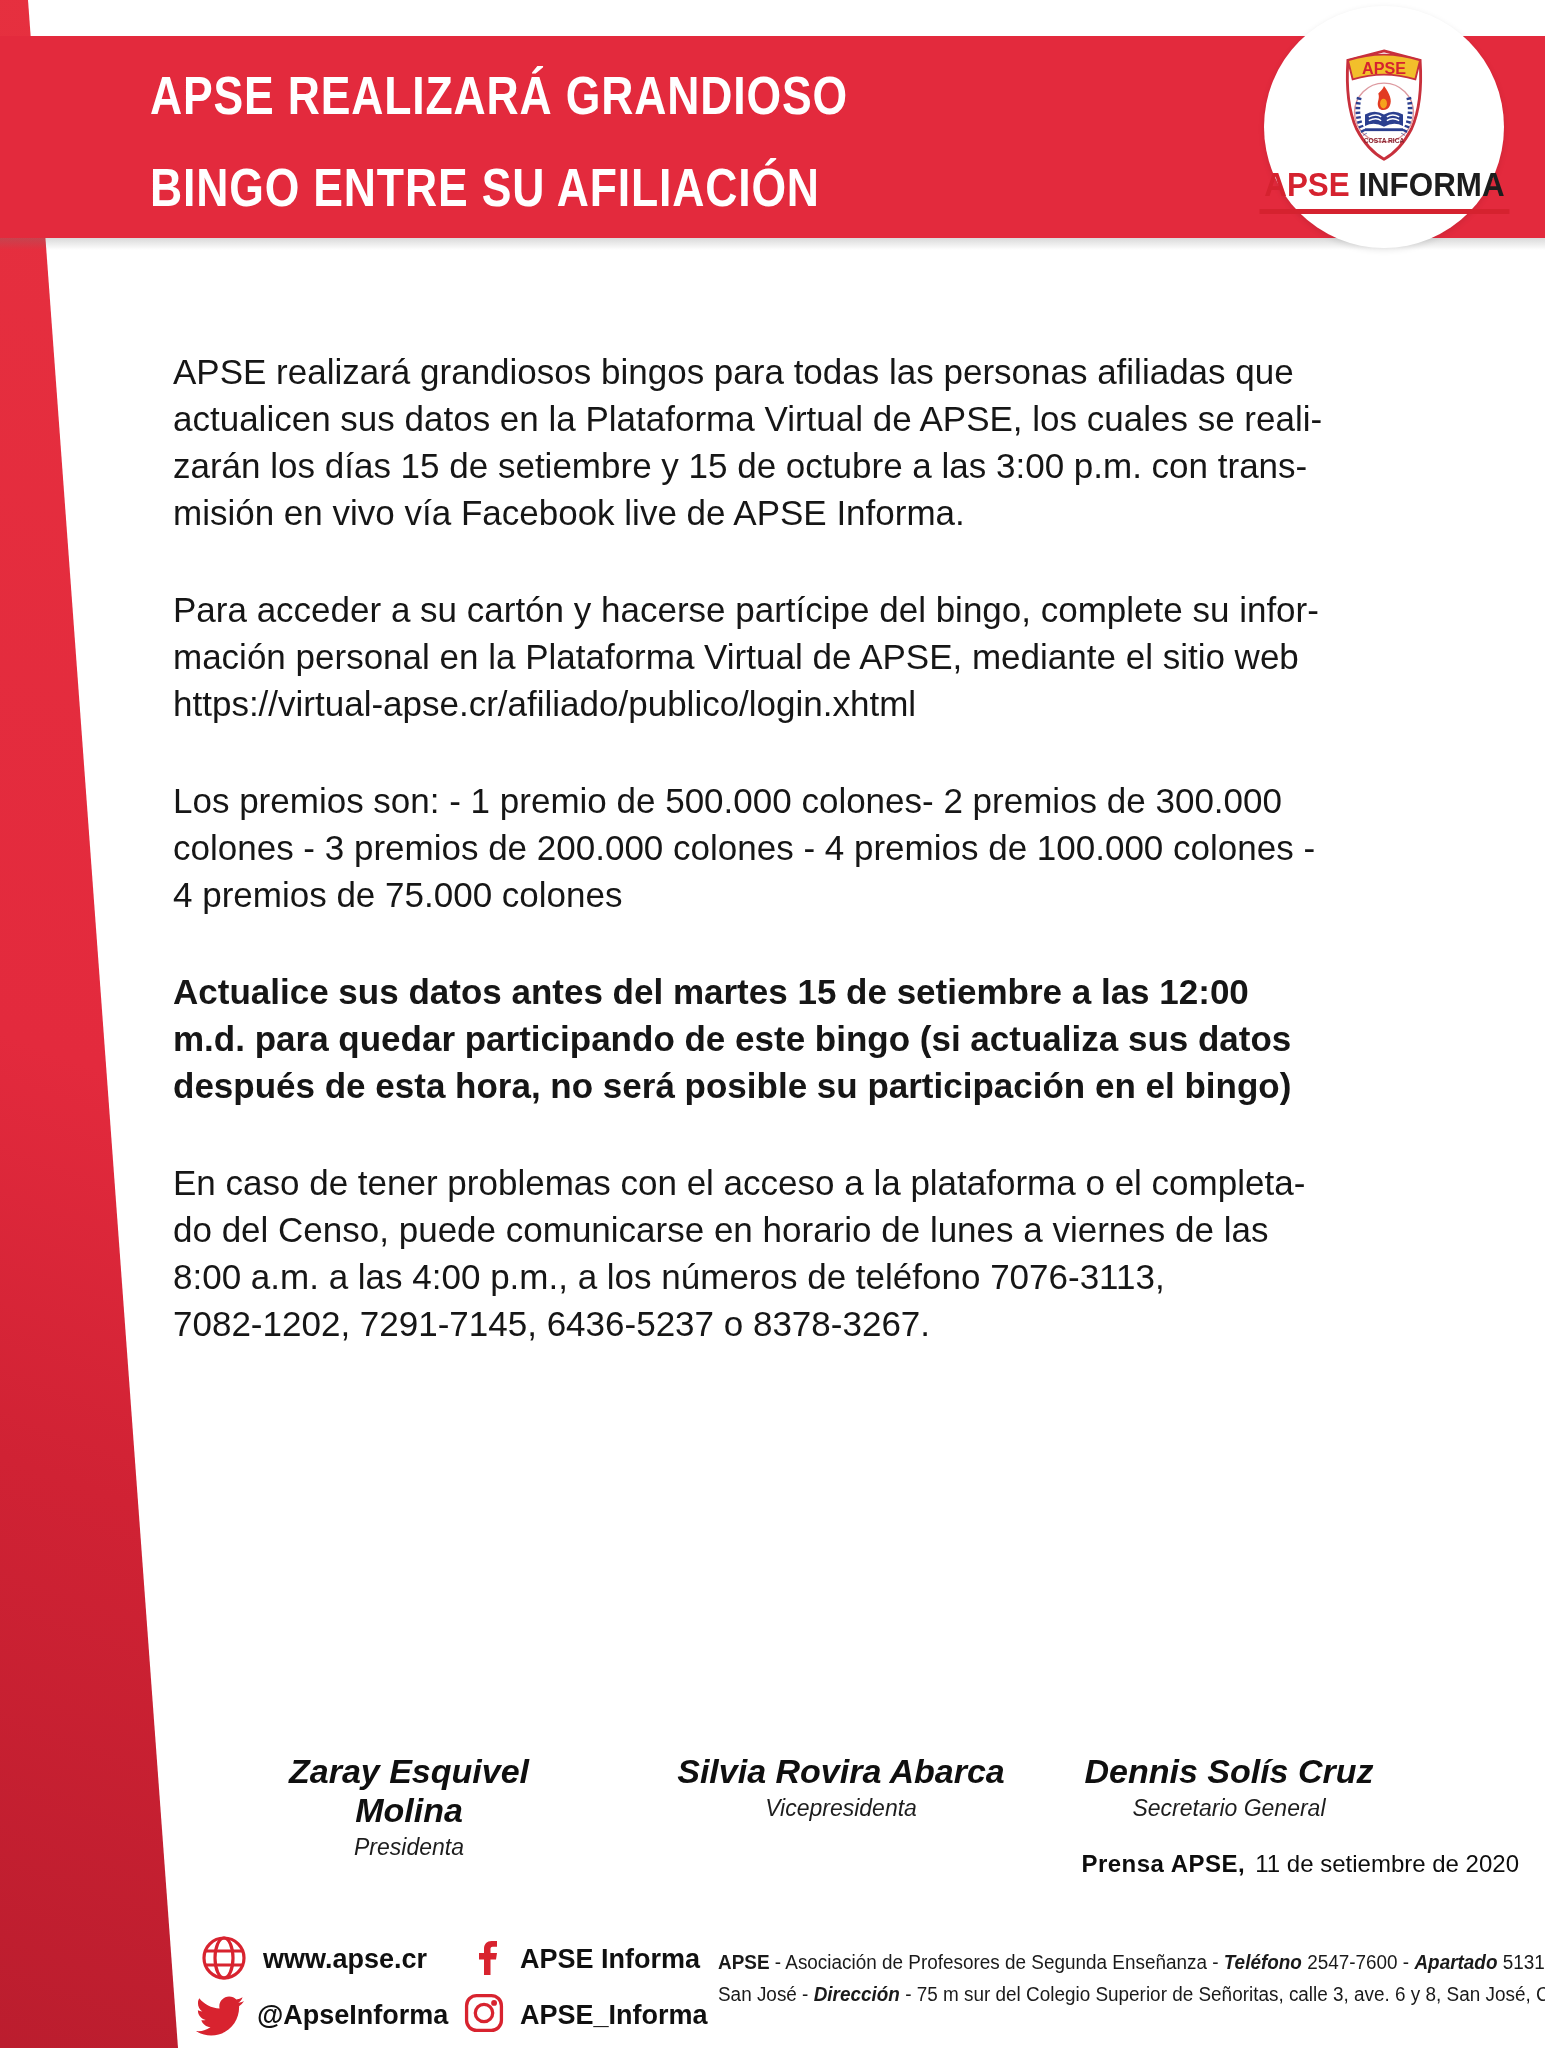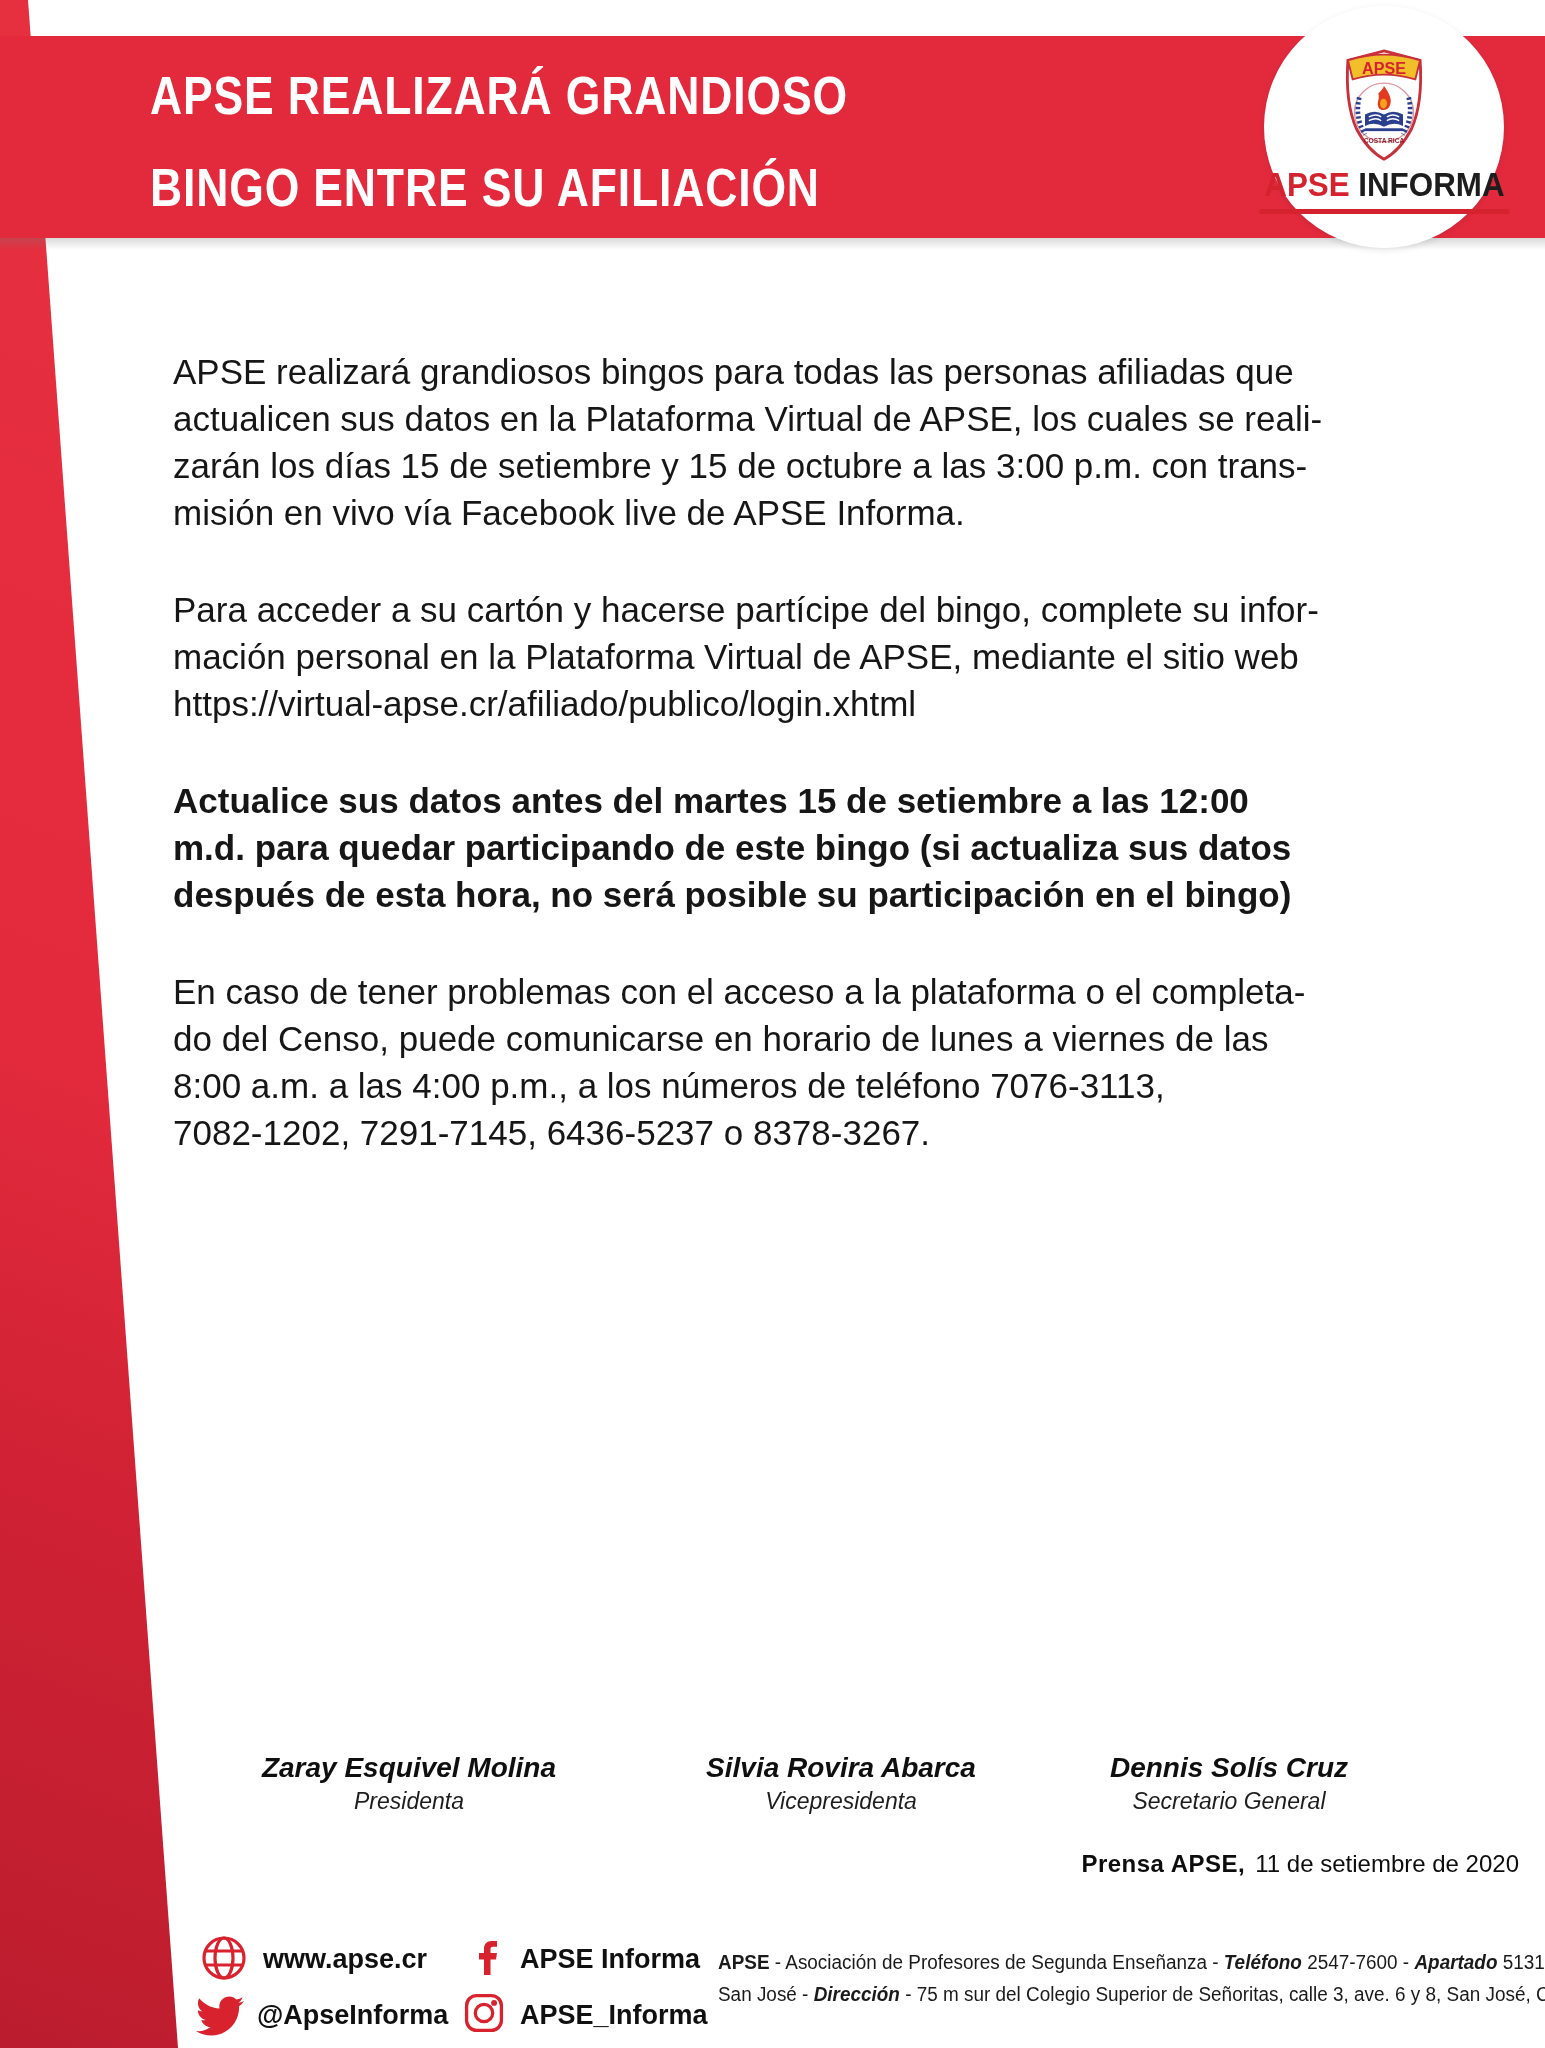--- a/index.html
+++ b/index.html
@@ -38,21 +38,21 @@
   .brand .informa{color:#1d1d1d;margin-left:9px;}
 
   
   .body-text{position:absolute;left:173px;top:348px;width:1302px;color:#161616;
     font-size:35px;line-height:47px;}
   .body-text p{margin:0 0 50px 0;white-space:pre-line;}
   .body-text p.bold{font-weight:bold;}
 
   
   .sig{position:absolute;width:330px;text-align:center;color:#0f0f0f;}
-  .sig .name{font-weight:bold;font-style:italic;font-size:28px;}
+  .sig .name{font-weight:bold;font-style:italic;font-size:34px;}
   .sig .role{font-style:italic;font-size:23px;margin-top:4px;color:#1d1d1d;}
   .sig-1{left:244px;top:1752px;}
   .sig-2{left:676px;top:1752px;}
   .sig-3{left:1064px;top:1752px;}
 
   .byline{position:absolute;top:1850px;right:26px;font-size:24px;color:#0d0d0d;white-space:nowrap;}
   .byline .label{font-weight:bold;letter-spacing:.5px;}
   .byline .date{margin-left:10px;}
 
   
@@ -108,20 +108,23 @@
 </div>
 
 <div class="body-text">
   <p>APSE realizará grandiosos bingos para todas las personas afiliadas que
 actualicen sus datos en la Plataforma Virtual de APSE, los cuales se reali-
 zarán los días 15 de setiembre y 15 de octubre a las 3:00 p.m. con trans-
 misión en vivo vía Facebook live de APSE Informa.</p>
   <p>Para acceder a su cartón y hacerse partícipe del bingo, complete su infor-
 mación personal en la Plataforma Virtual de APSE, mediante el sitio web
 https://virtual-apse.cr/afiliado/publico/login.xhtml</p>
+  <p>Los premios son: - 1 premio de 500.000 colones- 2 premios de 300.000
+colones - 3 premios de 200.000 colones - 4 premios de 100.000 colones -
+4 premios de 75.000 colones</p>
   <p class="bold">Actualice sus datos antes del martes 15 de setiembre a las 12:00
 m.d. para quedar participando de este bingo (si actualiza sus datos
 después de esta hora, no será posible su participación en el bingo)</p>
   <p>En caso de tener problemas con el acceso a la plataforma o el completa-
 do del Censo, puede comunicarse en horario de lunes a viernes de las
 8:00 a.m. a las 4:00 p.m., a los números de teléfono 7076-3113,
 7082-1202, 7291-7145, 6436-5237 o 8378-3267.</p>
 </div>
 
 <div class="sig sig-1">

